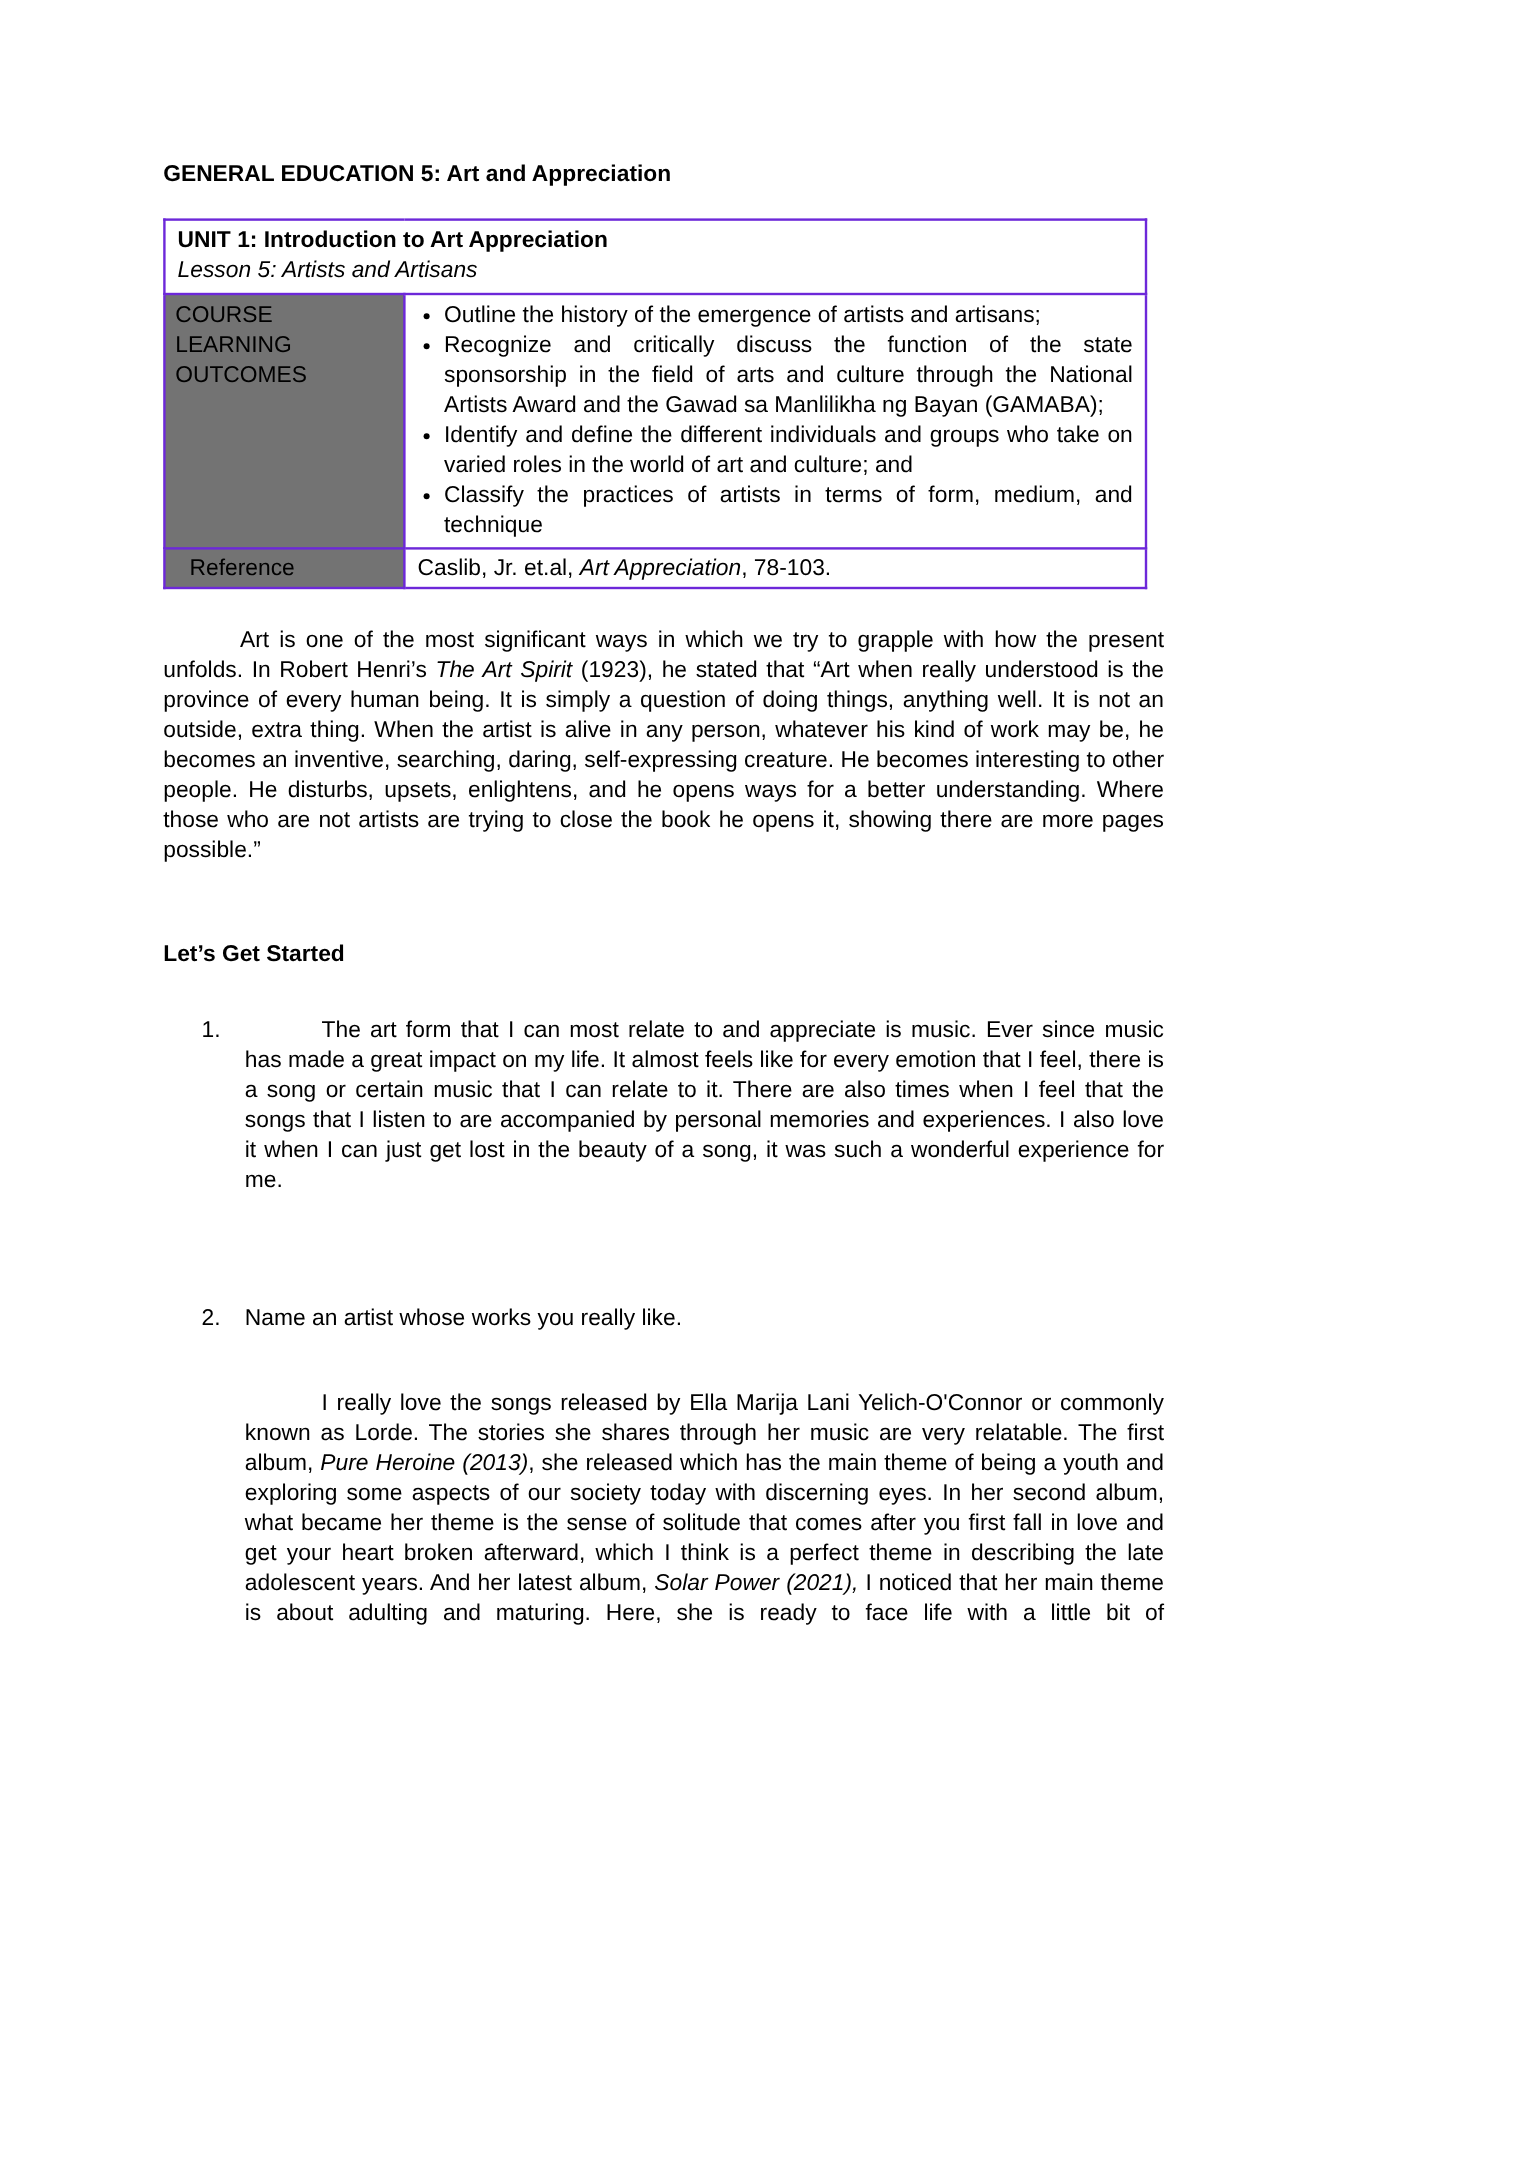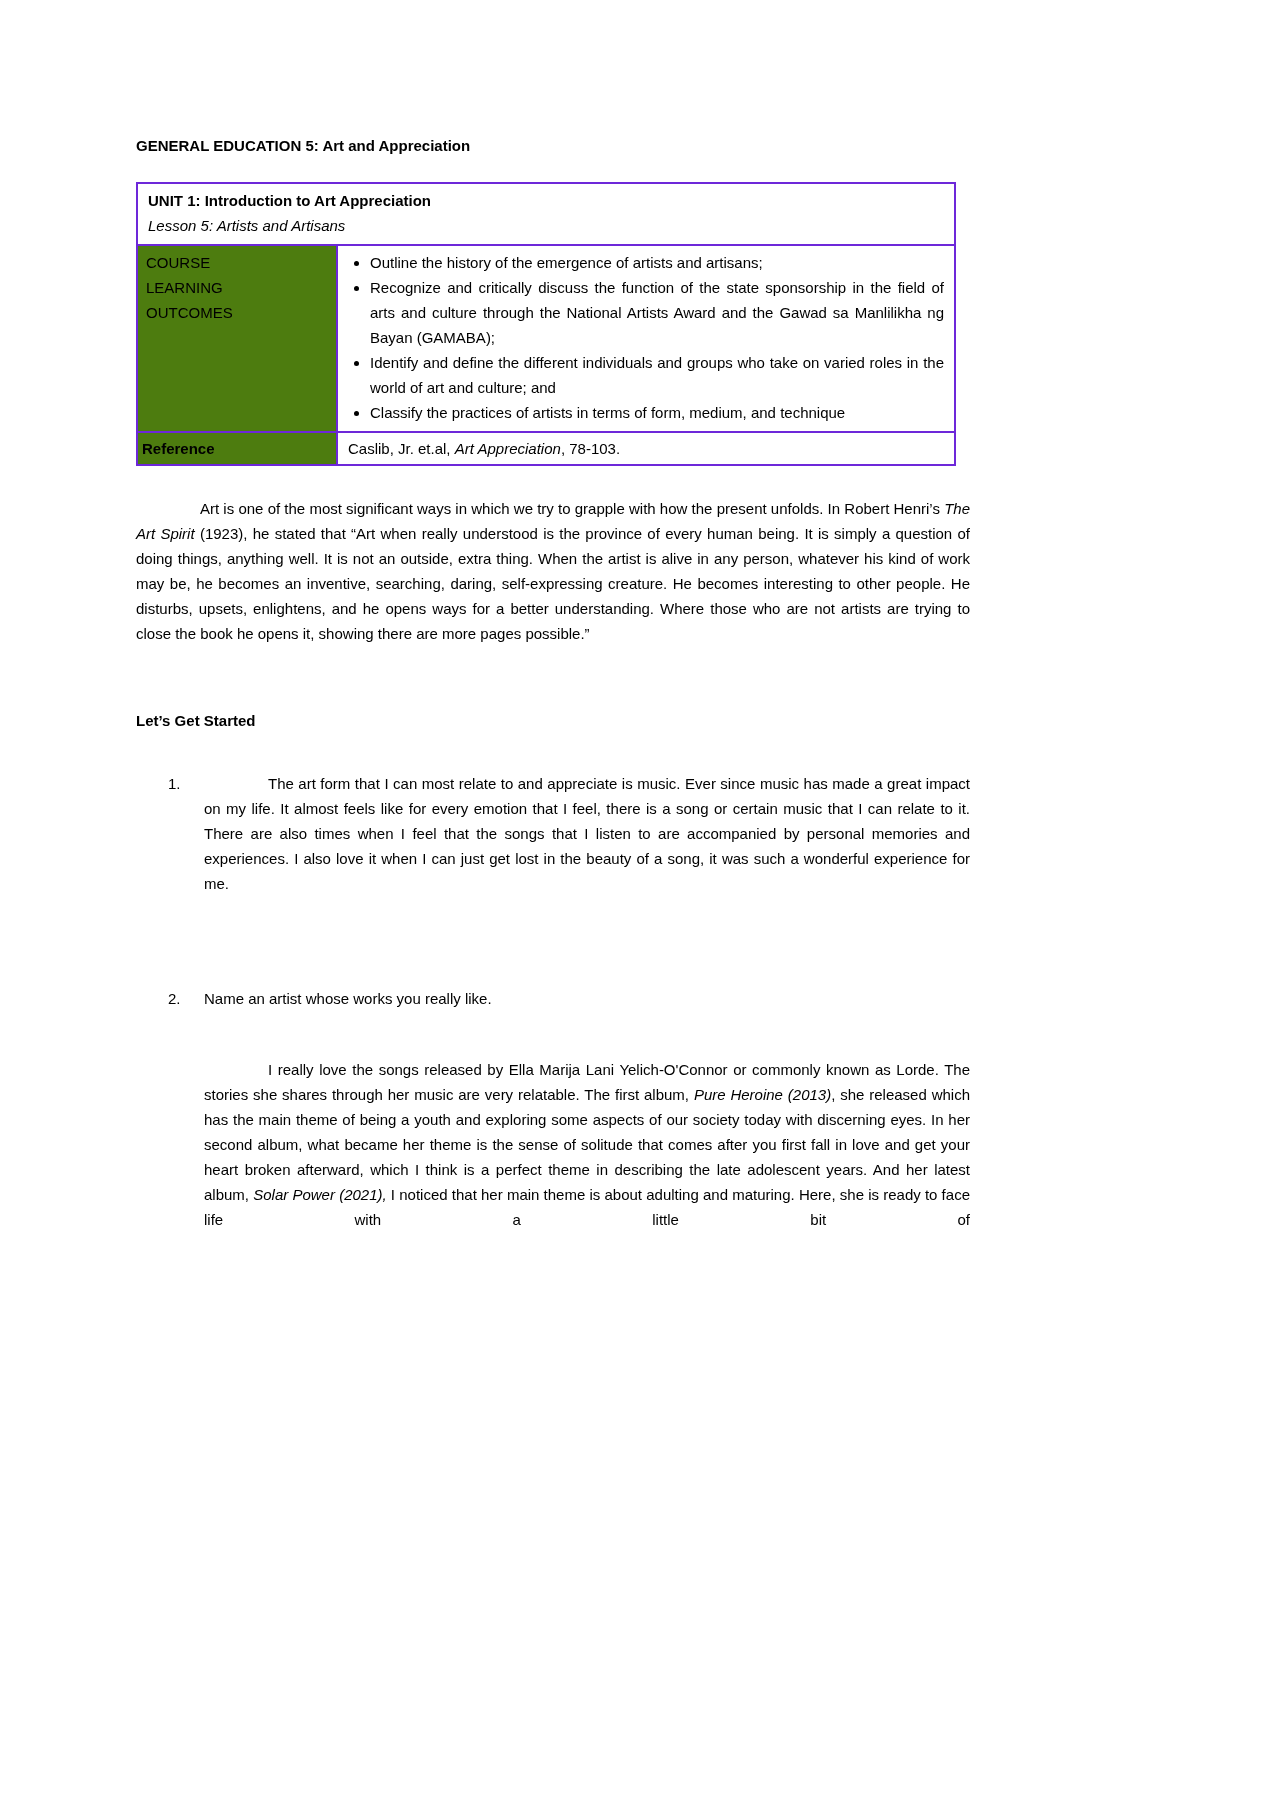--- a/index.html
+++ b/index.html
@@ -3,21 +3,21 @@
 <meta charset="utf-8">
 <style>
   * { box-sizing: border-box; }
   html, body { margin: 0; padding: 0; background: #ffffff; }
   .page {
     width: 1280px;
     height: 1672px;
     background: #ffffff;
     color: #000000;
     font-family: "Liberation Sans", sans-serif;
-    font-size: 15px;
+    font-size: 19px;
     line-height: 25px;
     padding: 133px 310px 0 136px;
     position: relative;
     overflow: hidden;
   }
   .content { width: 834px; }
 
   .doc-title {
     font-weight: bold;
     margin: 0 0 24px 0;
@@ -31,34 +31,34 @@
   table.info-table td {
     border: 2px solid #6d28d9;
     vertical-align: top;
   }
   .unit-cell { padding: 4px 10px 6px 10px; background: #ffffff; }
   .unit-title { font-weight: bold; }
   .lesson-subtitle { font-style: italic; }
 
   .label-cell {
     width: 200px;
-    background: #4d7c0f;
+    background: #737373;
     padding: 4px 8px;
   }
   .label-text { width: 130px; }
 
   .outcomes-cell { padding: 4px 10px 6px 6px; background: #ffffff; }
   .outcomes-list {
     margin: 0;
     padding-left: 26px;
     list-style: disc;
   }
   .outcomes-list li { text-align: justify; }
 
-  .ref-cell { padding: 3px 4px; font-weight: bold; }
+  .ref-cell { padding: 3px 20px; }
   .reference-value-cell { padding: 3px 10px; background: #ffffff; border-radius: 16px; }
 
   .italic { font-style: italic; }
 
   .body-para {
     margin: 0;
     text-align: justify;
   }
   .indent { text-indent: 64px; }
 

